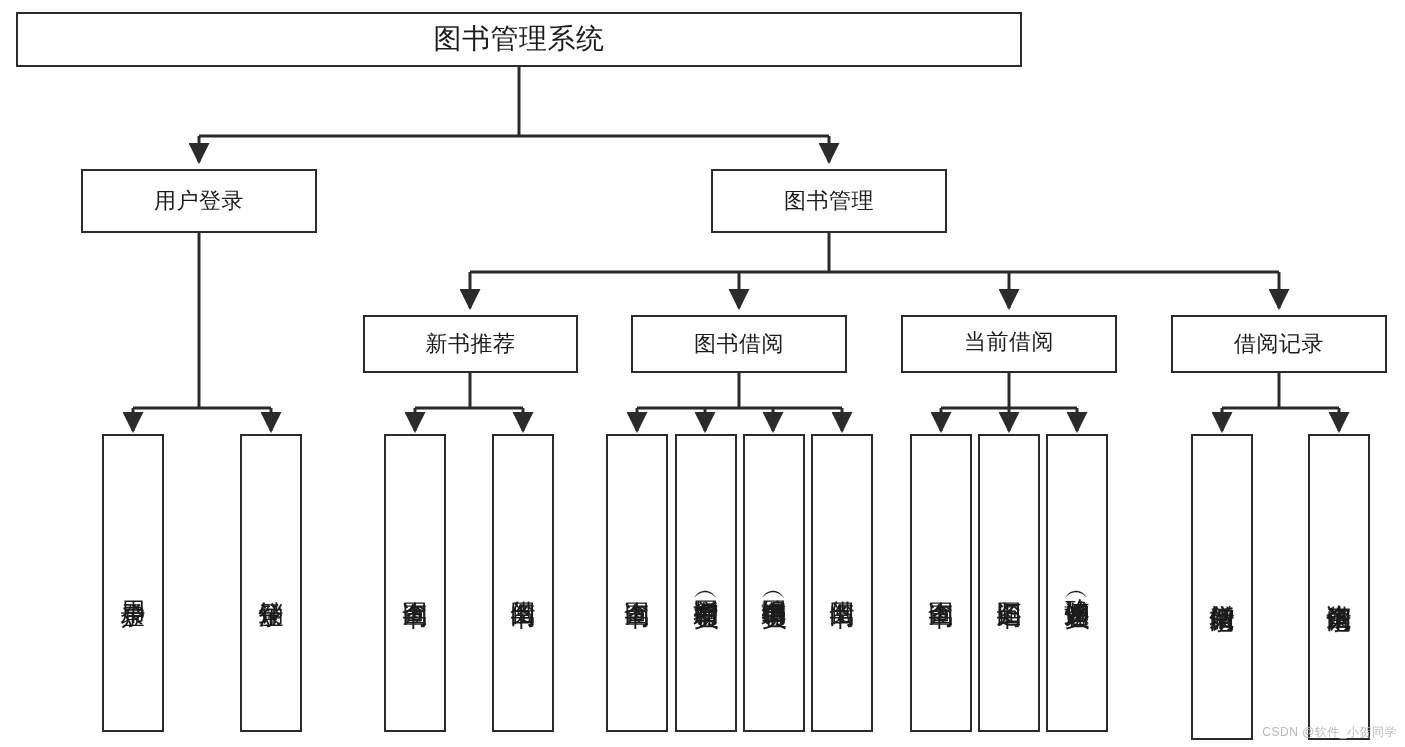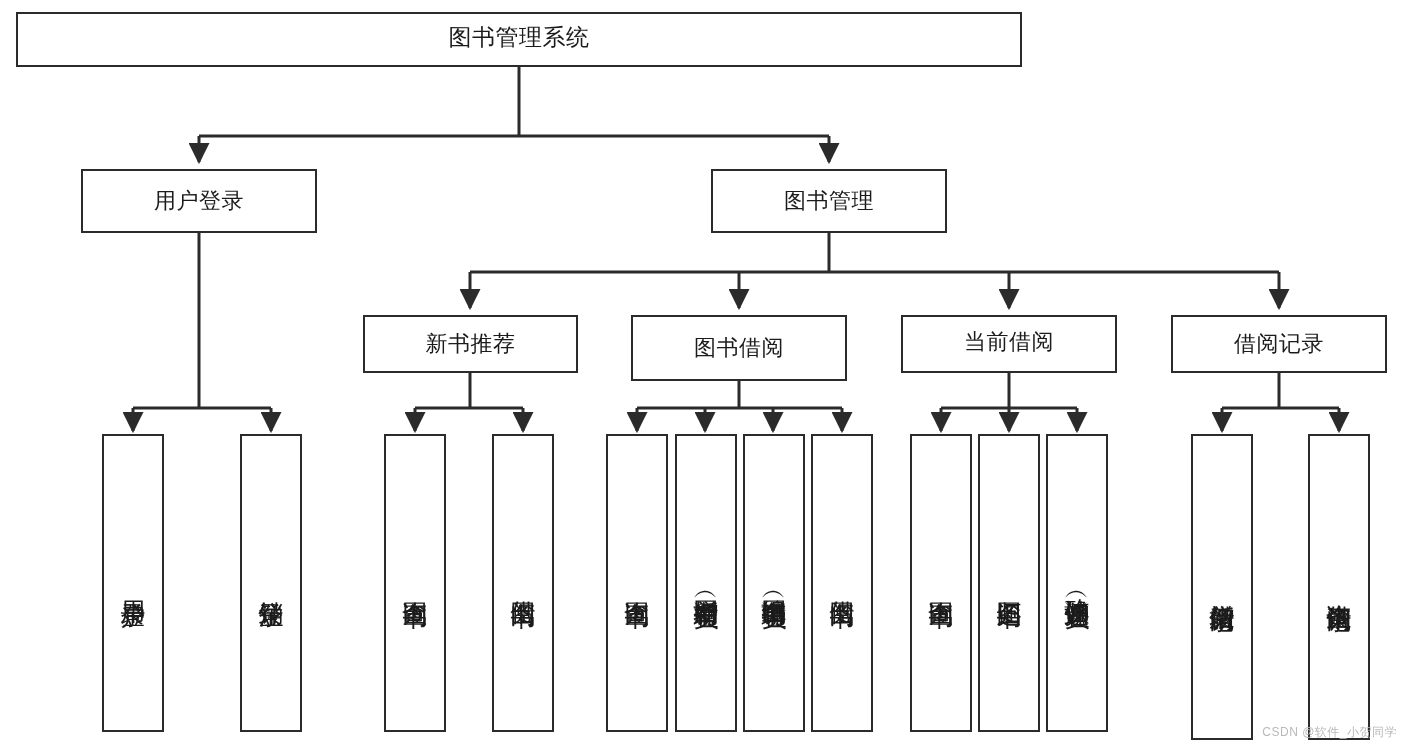--- a/index.html
+++ b/index.html
@@ -39,22 +39,21 @@
     display: block;
     text-align: center;
     line-height: 1.24;
     white-space: nowrap;
   }
   .node.horizontal .node-label {
     font-size: 22px;
     letter-spacing: 0.5px;
   }
   .node.root .node-label {
-    font-size: 23px;
-    font-family: Liberation Mono, monospace;
+    font-size: 28px;
   }
   .node.vertical {
     align-items: center;
     justify-content: center;
   }
   .node.vertical .node-label {
     writing-mode: vertical-rl;
     text-orientation: upright;
     font-size: 25px;
     line-height: 1.08;
@@ -133,21 +132,21 @@
   <div class="node horizontal" style="left:81px; top:169px; width:236px; height:64px;">
     <span class="node-label">用户登录</span>
   </div>
   <div class="node horizontal" style="left:363px; top:315px; width:215px; height:58px;">
     <span class="node-label">新书推荐</span>
   </div>
 
   <div class="node horizontal" style="left:711px; top:169px; width:236px; height:64px;">
     <span class="node-label">图书管理</span>
   </div>
-  <div class="node horizontal" style="left:631px; top:315px; width:216px; height:66px;">
+  <div class="node horizontal" style="left:631px; top:315px; width:216px; height:58px;">
     <span class="node-label">图书借阅</span>
   </div>
   <div class="node horizontal" style="left:901px; top:315px; width:216px; height:58px;font-family:Liberation Mono, monospace;">
     <span class="node-label">当前借阅</span>
   </div>
   <div class="node horizontal" style="left:1171px; top:315px; width:216px; height:58px;justify-content:center;">
     <span class="node-label">借阅记录</span>
   </div>
 
   <div class="node vertical" style="left:102px; top:434px; width:62px; height:298px;">

